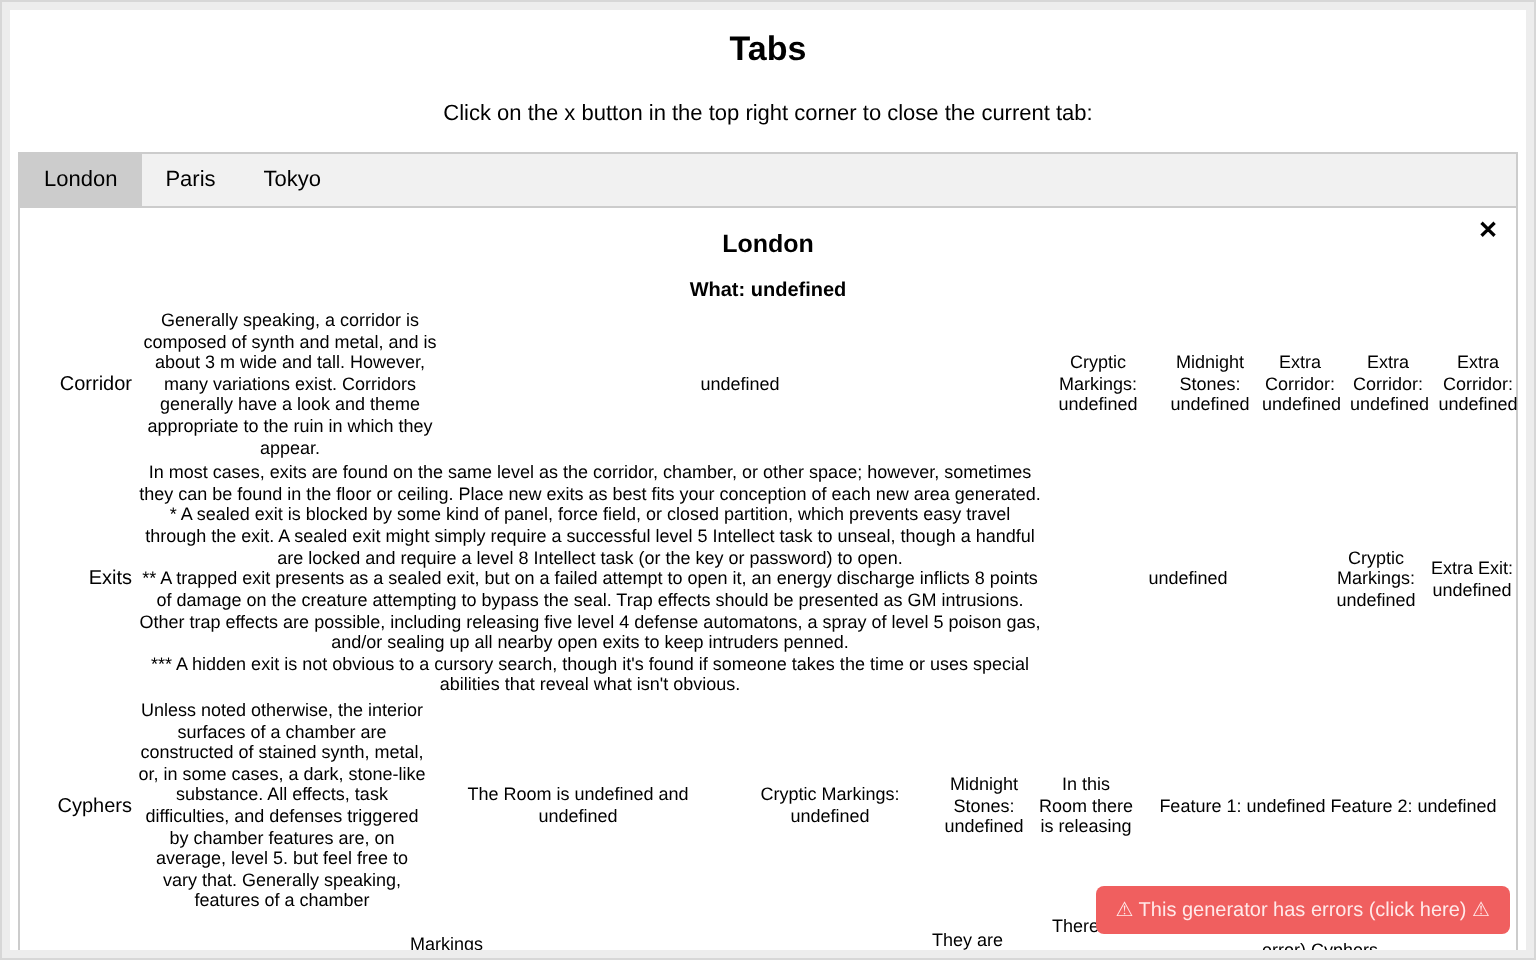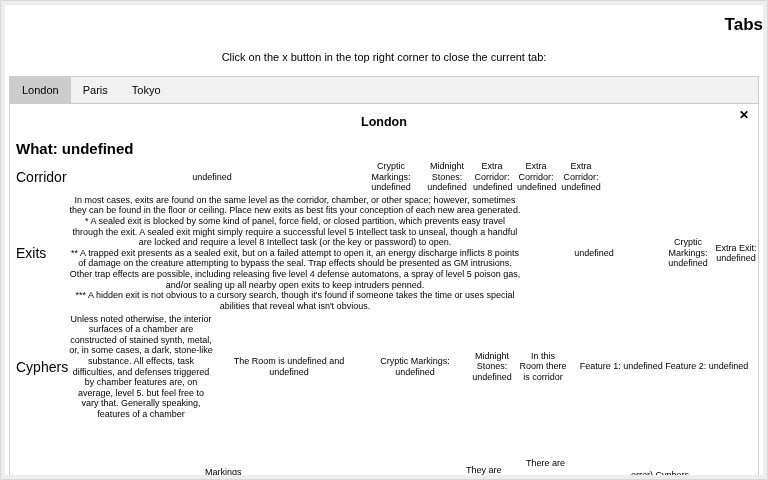--- a/index.html
+++ b/index.html
@@ -6,47 +6,47 @@
   html,body { background:#e9e9e9; }
   body { font-family: "Liberation Sans", sans-serif; color:#000; }
   .viewport {
     width:768px; height:480px; background:#ededed; padding:4px;
     position:relative; overflow:hidden; border:1px solid #d7d7d7;
   }
   .page {
     width:100%; height:100%; background:#fff; position:relative; overflow:hidden;
   }
   .hdr { padding-top:10px; }
-  .title { text-align:right; font-size:17px; font-weight:bold; }
+  .title { text-align:center; font-size:17px; font-weight:bold; }
   .subtitle { text-align:center; font-size:11px; margin-top:16px; }
   .tabbar {
     margin:13px 4px 0 4px; background:#f1f1f1; border:1px solid #ccc;
     display:flex; overflow:hidden;
   }
   .tab {
     border:none; outline:none; background:transparent; cursor:pointer;
     padding:7px 12px; font-size:11px; font-family:inherit; color:#000;
   }
   .tab.active { background:#ccc; }
   .tabcontent {
     margin:0 4px; border:1px solid #ccc; border-top:none; background:#fff;
     position:relative; padding:4px 6px 0 6px; min-height:376px;
   }
   .close-btn {
     position:absolute; top:5px; right:9px; font-size:12px; font-weight:bold;
     background:none; border:none; cursor:pointer; font-family:inherit; line-height:1;
   }
   .panel-heading { text-align:center; font-weight:bold; font-size:12.5px; margin-top:7px; }
-  .what-line { text-align:left; font-weight:bold; font-size:15px; margin:11px 0 3px 0; }
+  .what-line { text-align:center; font-weight:bold; font-size:10px; margin:11px 0 3px 0; }
   .trow { display:flex; align-items:center; }
   .cell {
     font-size:9px; line-height:1.18; text-align:center; padding:1px 3px;
     white-space:pre-line; flex:none;
   }
-  .rowlabel { font-size:14px; text-align:left; flex:none; }
+  .rowlabel { font-size:10px; text-align:right; flex:none; }
   .fragment { position:absolute; font-size:9px; white-space:nowrap; }
   .error-banner {
     position:absolute; right:8px; bottom:8px; background:#f05f5f; color:#ffe9e9;
     font-size:10px; padding:6px 10px; border-radius:4px; z-index:5; cursor:pointer;
     border:none; font-family:inherit;
   }
 </style>
 </head>
 <body>
 
@@ -66,20 +66,21 @@
 
     <div class="tabcontent">
       <button class="close-btn">✕</button>
       <div class="panel-heading">London</div>
       <div class="what-line">What: undefined</div>
 
       <div>
 
         <div class="trow">
           <div class="rowlabel" style="width:50px">Corridor</div>
+          <div class="cell" style="width:158px">Generally speaking, a corridor is composed of synth and metal, and is about 3 m wide and tall. However, many variations exist. Corridors generally have a look and theme appropriate to the ruin in which they appear.</div>
           <div class="cell" style="width:292px">undefined</div>
           <div class="cell" style="width:66px">Cryptic Markings: undefined</div>
           <div class="cell" style="width:46px">Midnight Stones: undefined</div>
           <div class="cell" style="width:44px">Extra Corridor: undefined</div>
           <div class="cell" style="width:44px">Extra Corridor: undefined</div>
           <div class="cell" style="width:46px">Extra Corridor: undefined</div>
         </div>
 
         <div class="trow">
           <div class="rowlabel" style="width:50px">Exits</div>
@@ -91,27 +92,28 @@
           <div class="cell" style="width:48px">Cryptic Markings: undefined</div>
           <div class="cell" style="width:48px">Extra Exit: undefined</div>
         </div>
 
         <div class="trow">
           <div class="rowlabel" style="width:50px">Cyphers</div>
           <div class="cell" style="width:150px">Unless noted otherwise, the interior surfaces of a chamber are constructed of stained synth, metal, or, in some cases, a dark, stone-like substance. All effects, task difficulties, and defenses triggered by chamber features are, on average, level 5. but feel free to vary that. Generally speaking, features of a chamber</div>
           <div class="cell" style="width:146px">The Room is undefined and undefined</div>
           <div class="cell" style="width:106px">Cryptic Markings: undefined</div>
           <div class="cell" style="width:48px">Midnight Stones: undefined</div>
-          <div class="cell" style="width:54px">In this Room there is corridor</div>
+          <div class="cell" style="width:54px">In this Room there is releasing</div>
           <div class="cell" style="width:188px">Feature 1: undefined Feature 2: undefined</div>
         </div>
 
       </div>
     </div>
 
     <span class="fragment" style="left:200px; top:462px;">Markings</span>
     <span class="fragment" style="left:461px; top:460px;">They are</span>
     <span class="fragment" style="left:521px; top:453px;">There are</span>
     <span class="fragment" style="left:626px; top:465px;">error) Cyphers</span>
 
+    <button class="error-banner">⚠ This generator has errors (click here) ⚠</button>
 
   </div>
 </div>
 
 </body></html>

